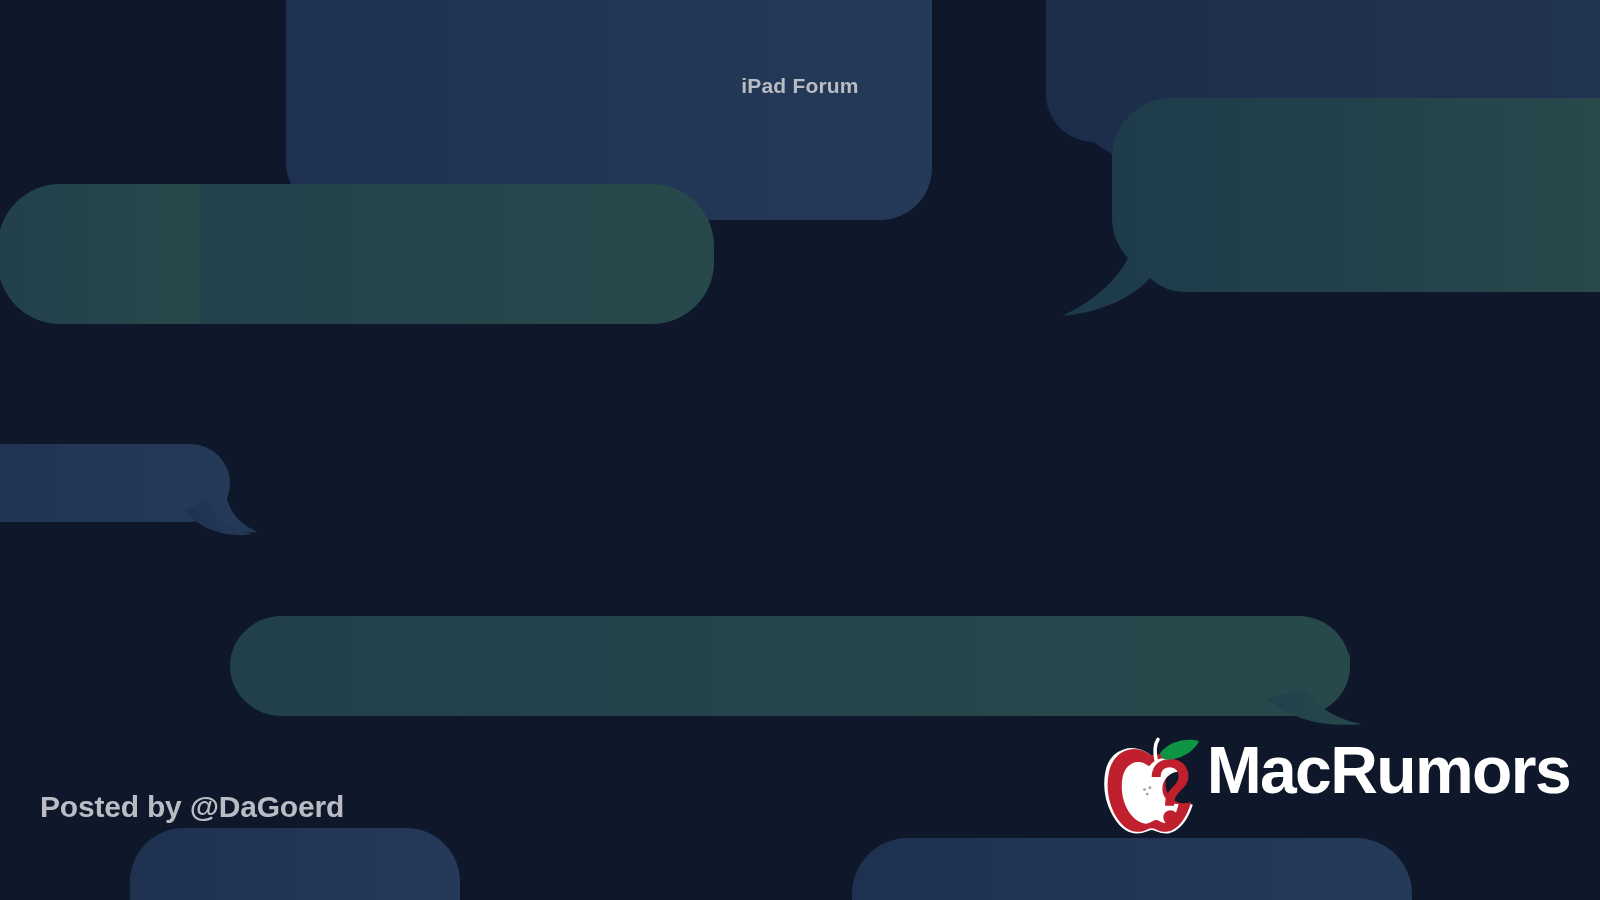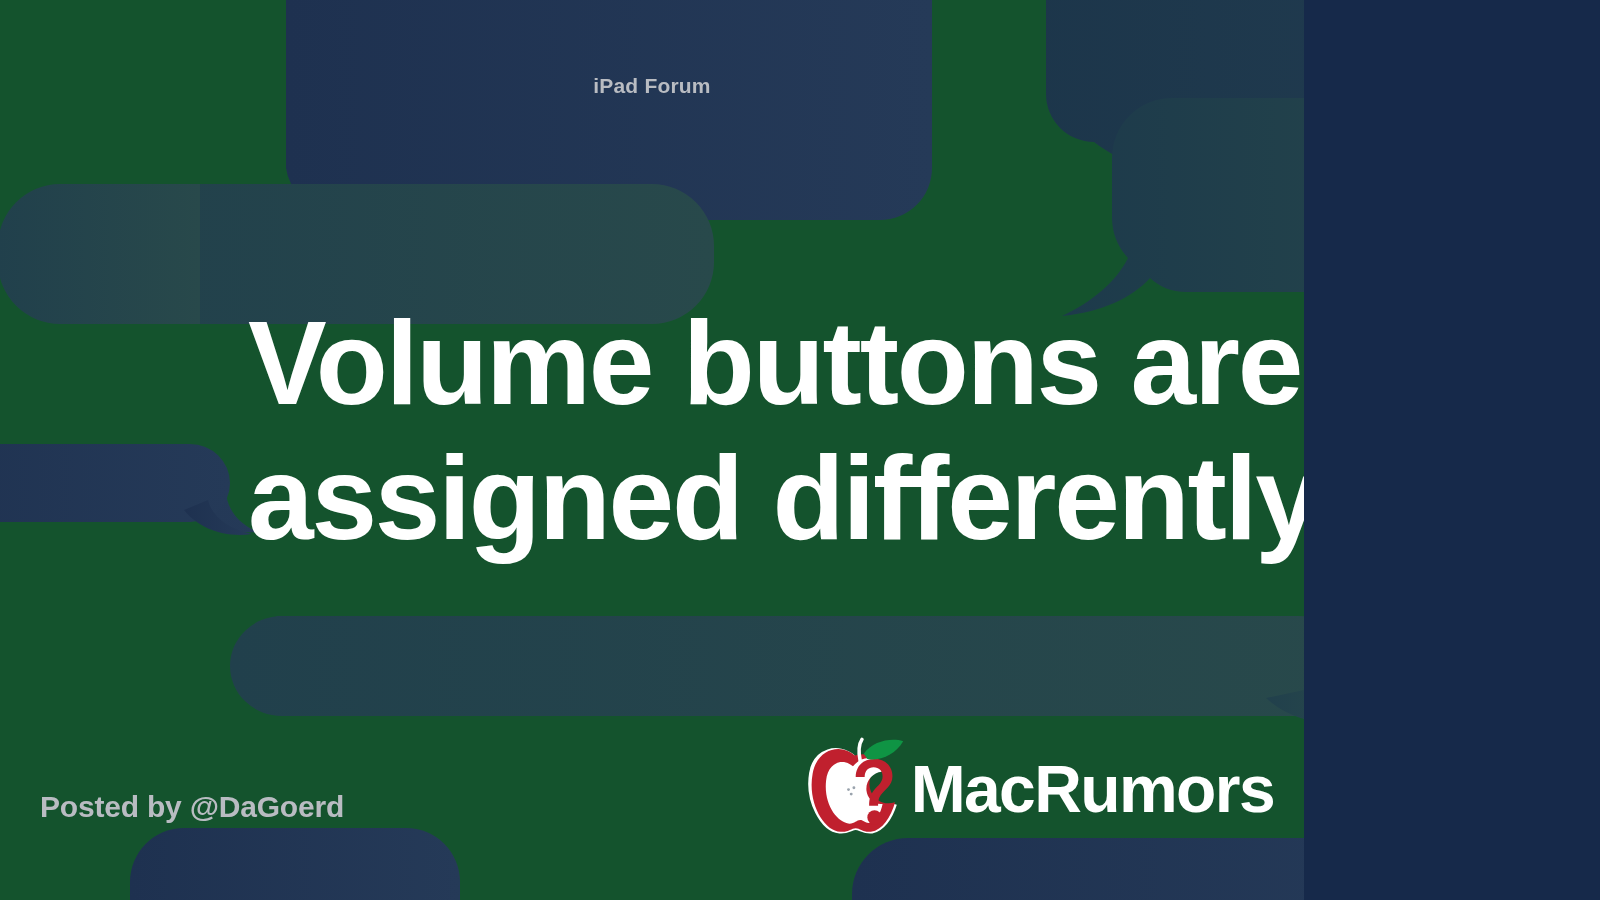--- a/index.html
+++ b/index.html
@@ -5,22 +5,22 @@
   * { margin:0; padding:0; box-sizing:border-box; }
   html, body {
     width:1600px; height:900px;
     overflow:hidden;
     background:#16294a;
     font-family:"Liberation Sans", sans-serif;
   }
 
   #card {
     position:relative;
-    width:1304px; height:900px;
-    background:#14532d;
+    width:1600px; height:900px;
+    background:#0f172a;
     overflow:hidden;
   }
 
   
   #bubbles {
     position:absolute;
     inset:0;
     width:1600px; height:900px;
     pointer-events:none;
   }
@@ -61,21 +61,20 @@
     letter-spacing:-0.2px;
     color:#b9bcc2;
   }
 
   #brand {
     position:absolute;
     right:30px;
     bottom:62px;
     z-index:5;
     display:flex;
-    align-items:center;
     gap:4px;
   }
   #brand-mark { display:block; width:108px; height:104px; }
   #brand-name {
     font-size:66px;
     font-weight:bold;
     letter-spacing:-1.6px;
     color:#ffffff;
     line-height:1;
     position:relative;
@@ -146,21 +145,20 @@
       <rect x="852" y="838" width="560" height="140" rx="56" fill="url(#gBlue)"></rect>
     </g>
 
     <g>
       <rect x="130" y="828" width="330" height="130" rx="54" fill="url(#gBlue)"></rect>
     </g>
   </svg>
 
   <div id="forum-label">iPad Forum</div>
 
-  <h1 id="title">Volume buttons are assigned differently</h1>
 
   <div id="posted-by">Posted by @DaGoerd</div>
 
   <div id="brand">
     <svg id="brand-mark" viewBox="0 0 120 116" xmlns="http://www.w3.org/2000/svg">
 
       <g stroke="#ffffff" stroke-width="6" stroke-linejoin="round" fill="none">
         <path d="M60,26 C44,12 18,18 14,44 C9,74 26,106 45,108 C54,109 58,104 63,104
                  C68,104 72,109 81,108 C92,106 101,94 106,78"></path>
       </g>

